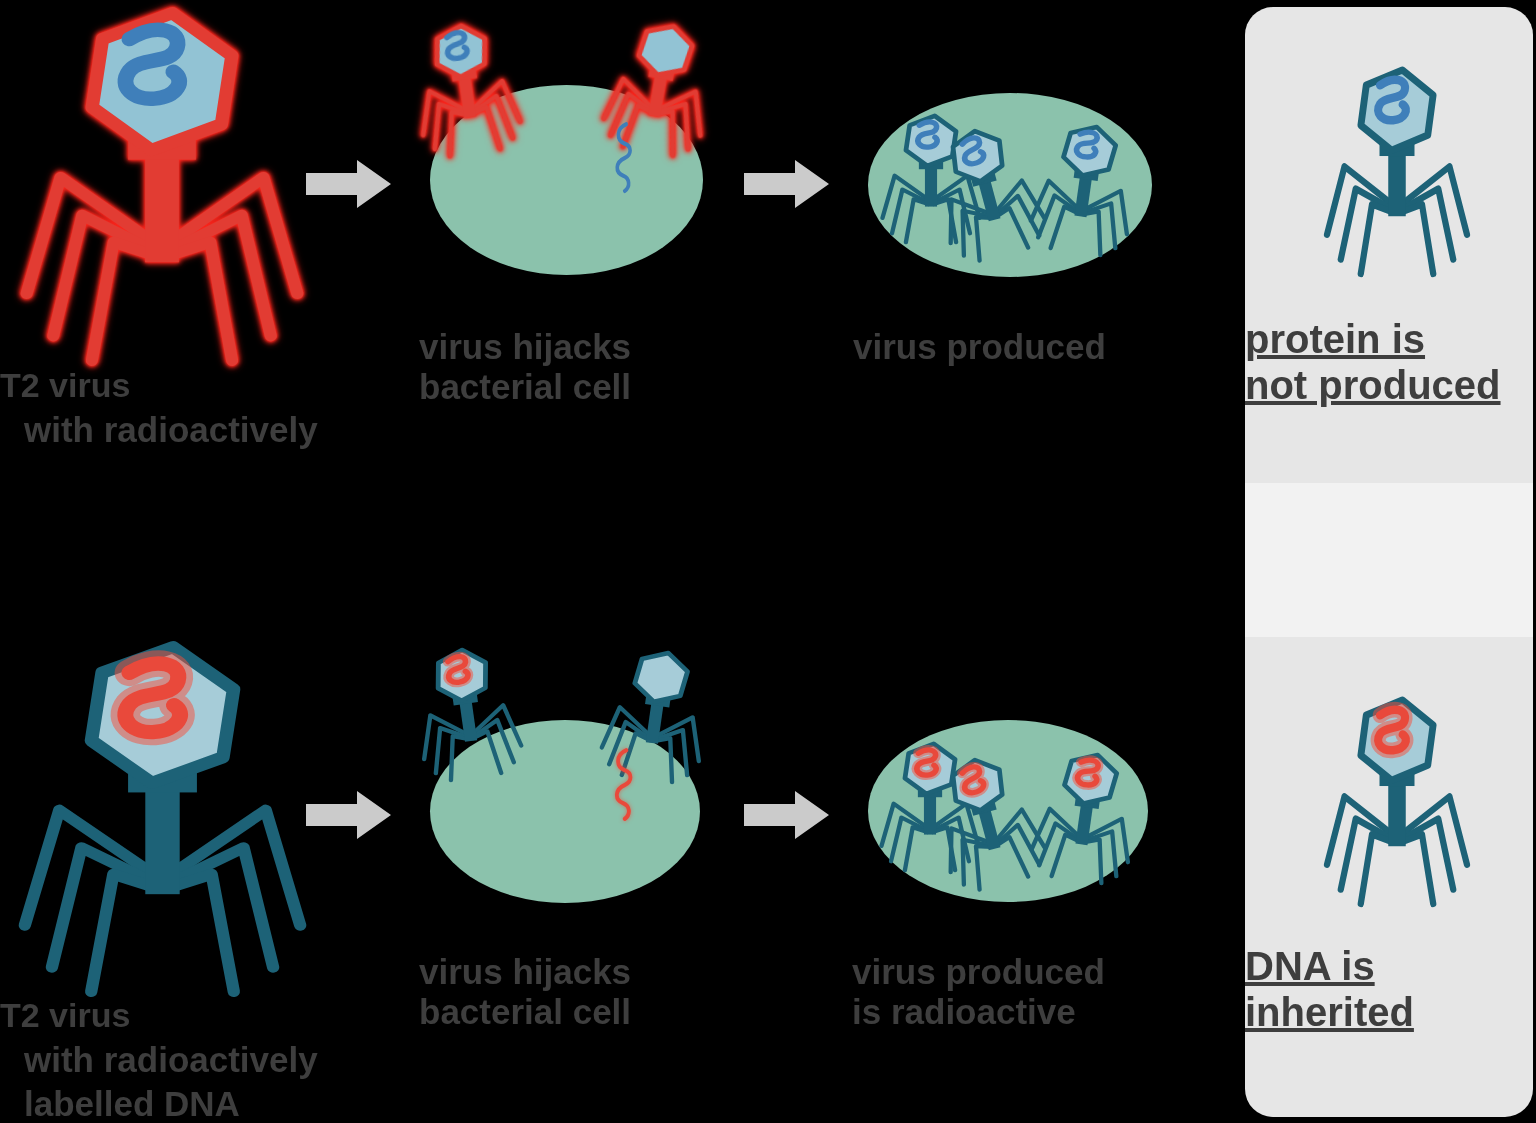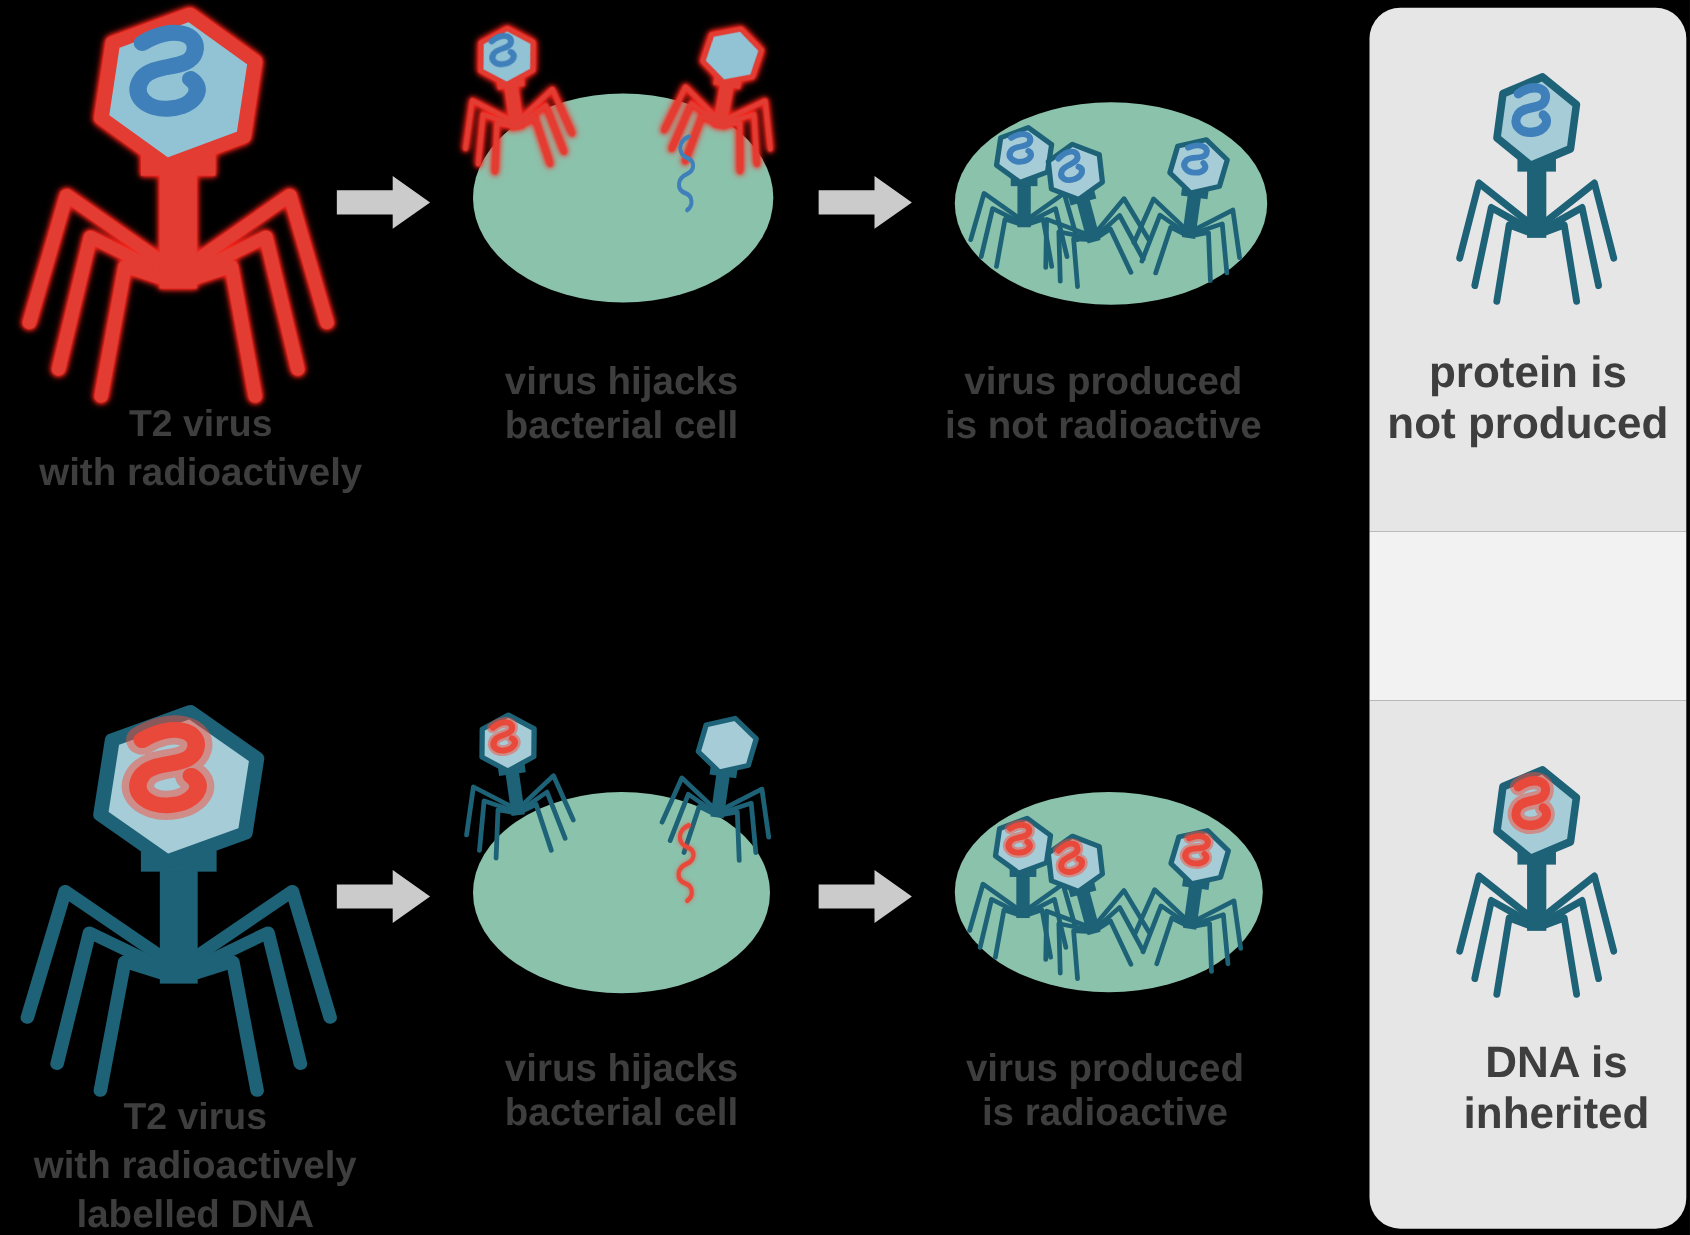--- a/index.html
+++ b/index.html
@@ -27,25 +27,25 @@
   
   .phage{--body:var(--teal);--head:var(--head-blue);--dna:transparent;--dnahalo:transparent;position:absolute;overflow:visible;}
   .phage-red{--body:var(--body-red);--head:var(--head-blue-red);}
   .dna-blue{--dna:var(--dna-blue);}
   .dna-red{--dna:var(--dna-red);--dnahalo:rgba(248,77,57,.5);}
   .glow{filter:drop-shadow(0 0 1px var(--glow-red)) drop-shadow(0 0 2px var(--glow-red)) drop-shadow(0 0 3px rgba(251,37,28,.85));}
   .squiggle{position:absolute;overflow:visible;}
   .squiggle-red{filter:drop-shadow(0 0 2px rgba(248,60,40,.6));}
   .arrow{position:absolute;width:86px;height:50px;}
   
-  .caption{position:absolute;color:var(--text-gray);text-align:center;font-weight:bold;}
+  .caption{position:absolute;color:var(--text-gray);font-weight:bold;}
   .cap-line{font-size:35px;line-height:40px;white-space:nowrap;}
   .virus-title{font-size:34px;line-height:45px;white-space:nowrap;}
-  .virus-sub{font-size:35px;line-height:44px;white-space:nowrap;}
-  .panel-label .cap-line{font-size:40px;line-height:46px;}
+  .virus-sub{font-size:35px;line-height:44px;white-space:nowrap;padding-left:24px;}
+  .panel-label .cap-line{font-size:40px;line-height:46px;text-decoration:underline;}
   
   .panel{position:absolute;left:1245px;width:288px;}
   .panel-top{top:7px;height:476px;background:var(--panel-gray);border-radius:28px 28px 0 0;}
   .panel-band{top:483px;height:154px;background:var(--panel-gray-light);}
   .panel-bottom{top:637px;height:480px;background:var(--panel-gray);border-radius:0 0 28px 28px;}
 </style>
 </head>
 <body>
 
 <div class="canvas">
@@ -117,21 +117,20 @@
     </svg>
   <svg class="phage dna-blue" style="left:936px;top:128px;width:104px;height:134px;transform:rotate(-15deg)" viewBox="0 0 120 165" preserveAspectRatio="none">
       <use href="#phage"></use>
     </svg>
   <svg class="phage dna-blue" style="left:1032px;top:124px;width:104px;height:134px;transform:rotate(8deg)" viewBox="0 0 120 165" preserveAspectRatio="none">
       <use href="#phage"></use>
     </svg>
 
   <div class="caption" style="left:853px;top:327px;width:300px">
     <div class="cap-line">virus produced</div>
-    <div class="cap-line">is not radioactive</div>
   </div>
 
   <div class="panel panel-top"></div>
   <div class="panel panel-band"></div>
   <div class="panel panel-bottom"></div>
 
   <svg class="phage dna-blue" style="left:1322px;top:67px;width:150px;height:216px" viewBox="0 0 120 165" preserveAspectRatio="none">
       <use href="#phage"></use>
     </svg>
   <div class="caption panel-label" style="left:1245px;top:316px;width:288px">

